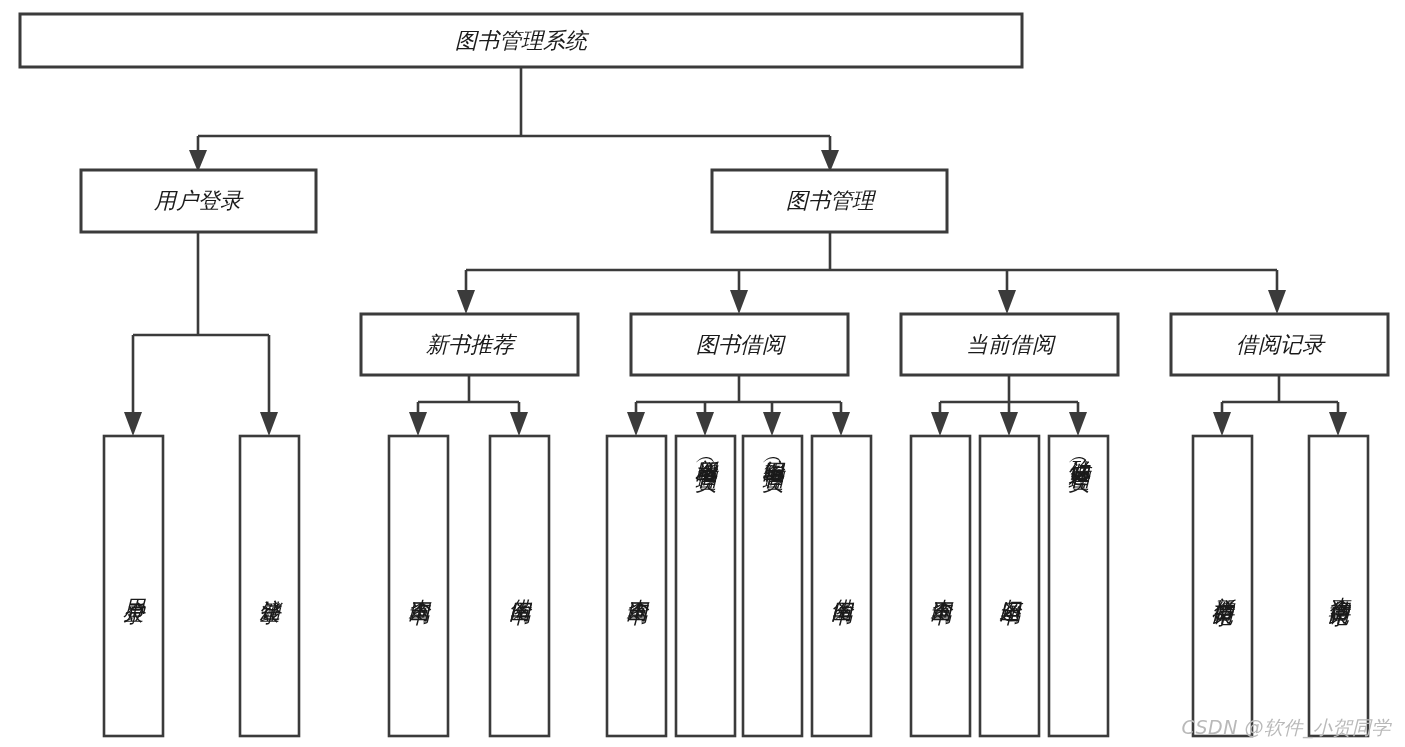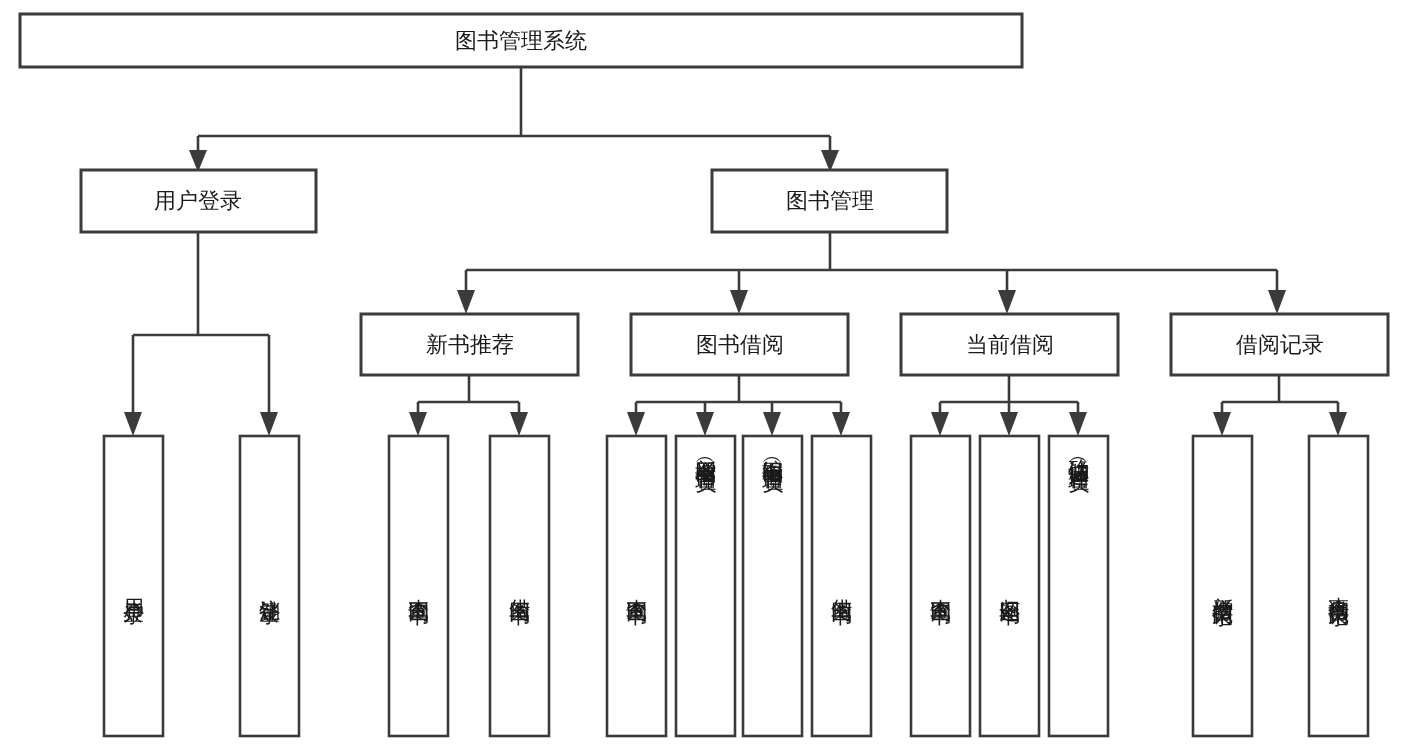--- a/index.html
+++ b/index.html
@@ -12,20 +12,21 @@
     width: 1405px;
     height: 747px;
     font-family: "DejaVu Sans", "Liberation Sans", sans-serif;
     overflow: hidden;
   }
   #diagram-root {
     position: relative;
     width: 1405px;
     height: 747px;
     background: #ffffff;
+    font-style: italic;
   }
   svg#flow-svg {
     position: absolute;
     top: 0;
     left: 0;
     width: 1405px;
     height: 747px;
     display: block;
   }
   .node-rect {
@@ -204,13 +205,14 @@
   <div class="vlabel" style="left:743px; top:436px; width:59px; height:300px; display:flex; align-items:center; justify-content:flex-start; padding-top:6px; box-sizing:border-box;">编辑图书（管理员）</div>
   <div class="vlabel" style="left:812px; top:436px; width:59px; height:300px; display:flex; align-items:center; justify-content:center;">借阅图书</div>
 
   <div class="vlabel" style="left:911px; top:436px; width:59px; height:300px; display:flex; align-items:center; justify-content:center;">查询图书</div>
   <div class="vlabel" style="left:980px; top:436px; width:59px; height:300px; display:flex; align-items:center; justify-content:center;">归还图书</div>
   <div class="vlabel" style="left:1049px; top:436px; width:59px; height:300px; display:flex; align-items:center; justify-content:flex-start; padding-top:6px; box-sizing:border-box;">确认归还（管理员）</div>
 
   <div class="vlabel" style="left:1193px; top:436px; width:59px; height:300px; display:flex; align-items:center; justify-content:center;">新增借阅记录</div>
   <div class="vlabel" style="left:1309px; top:436px; width:59px; height:300px; display:flex; align-items:center; justify-content:center;">查询借阅记录</div>
 
+  <div class="watermark">CSDN @软件_小贺同学</div>
 </div>
 
 </body></html>

